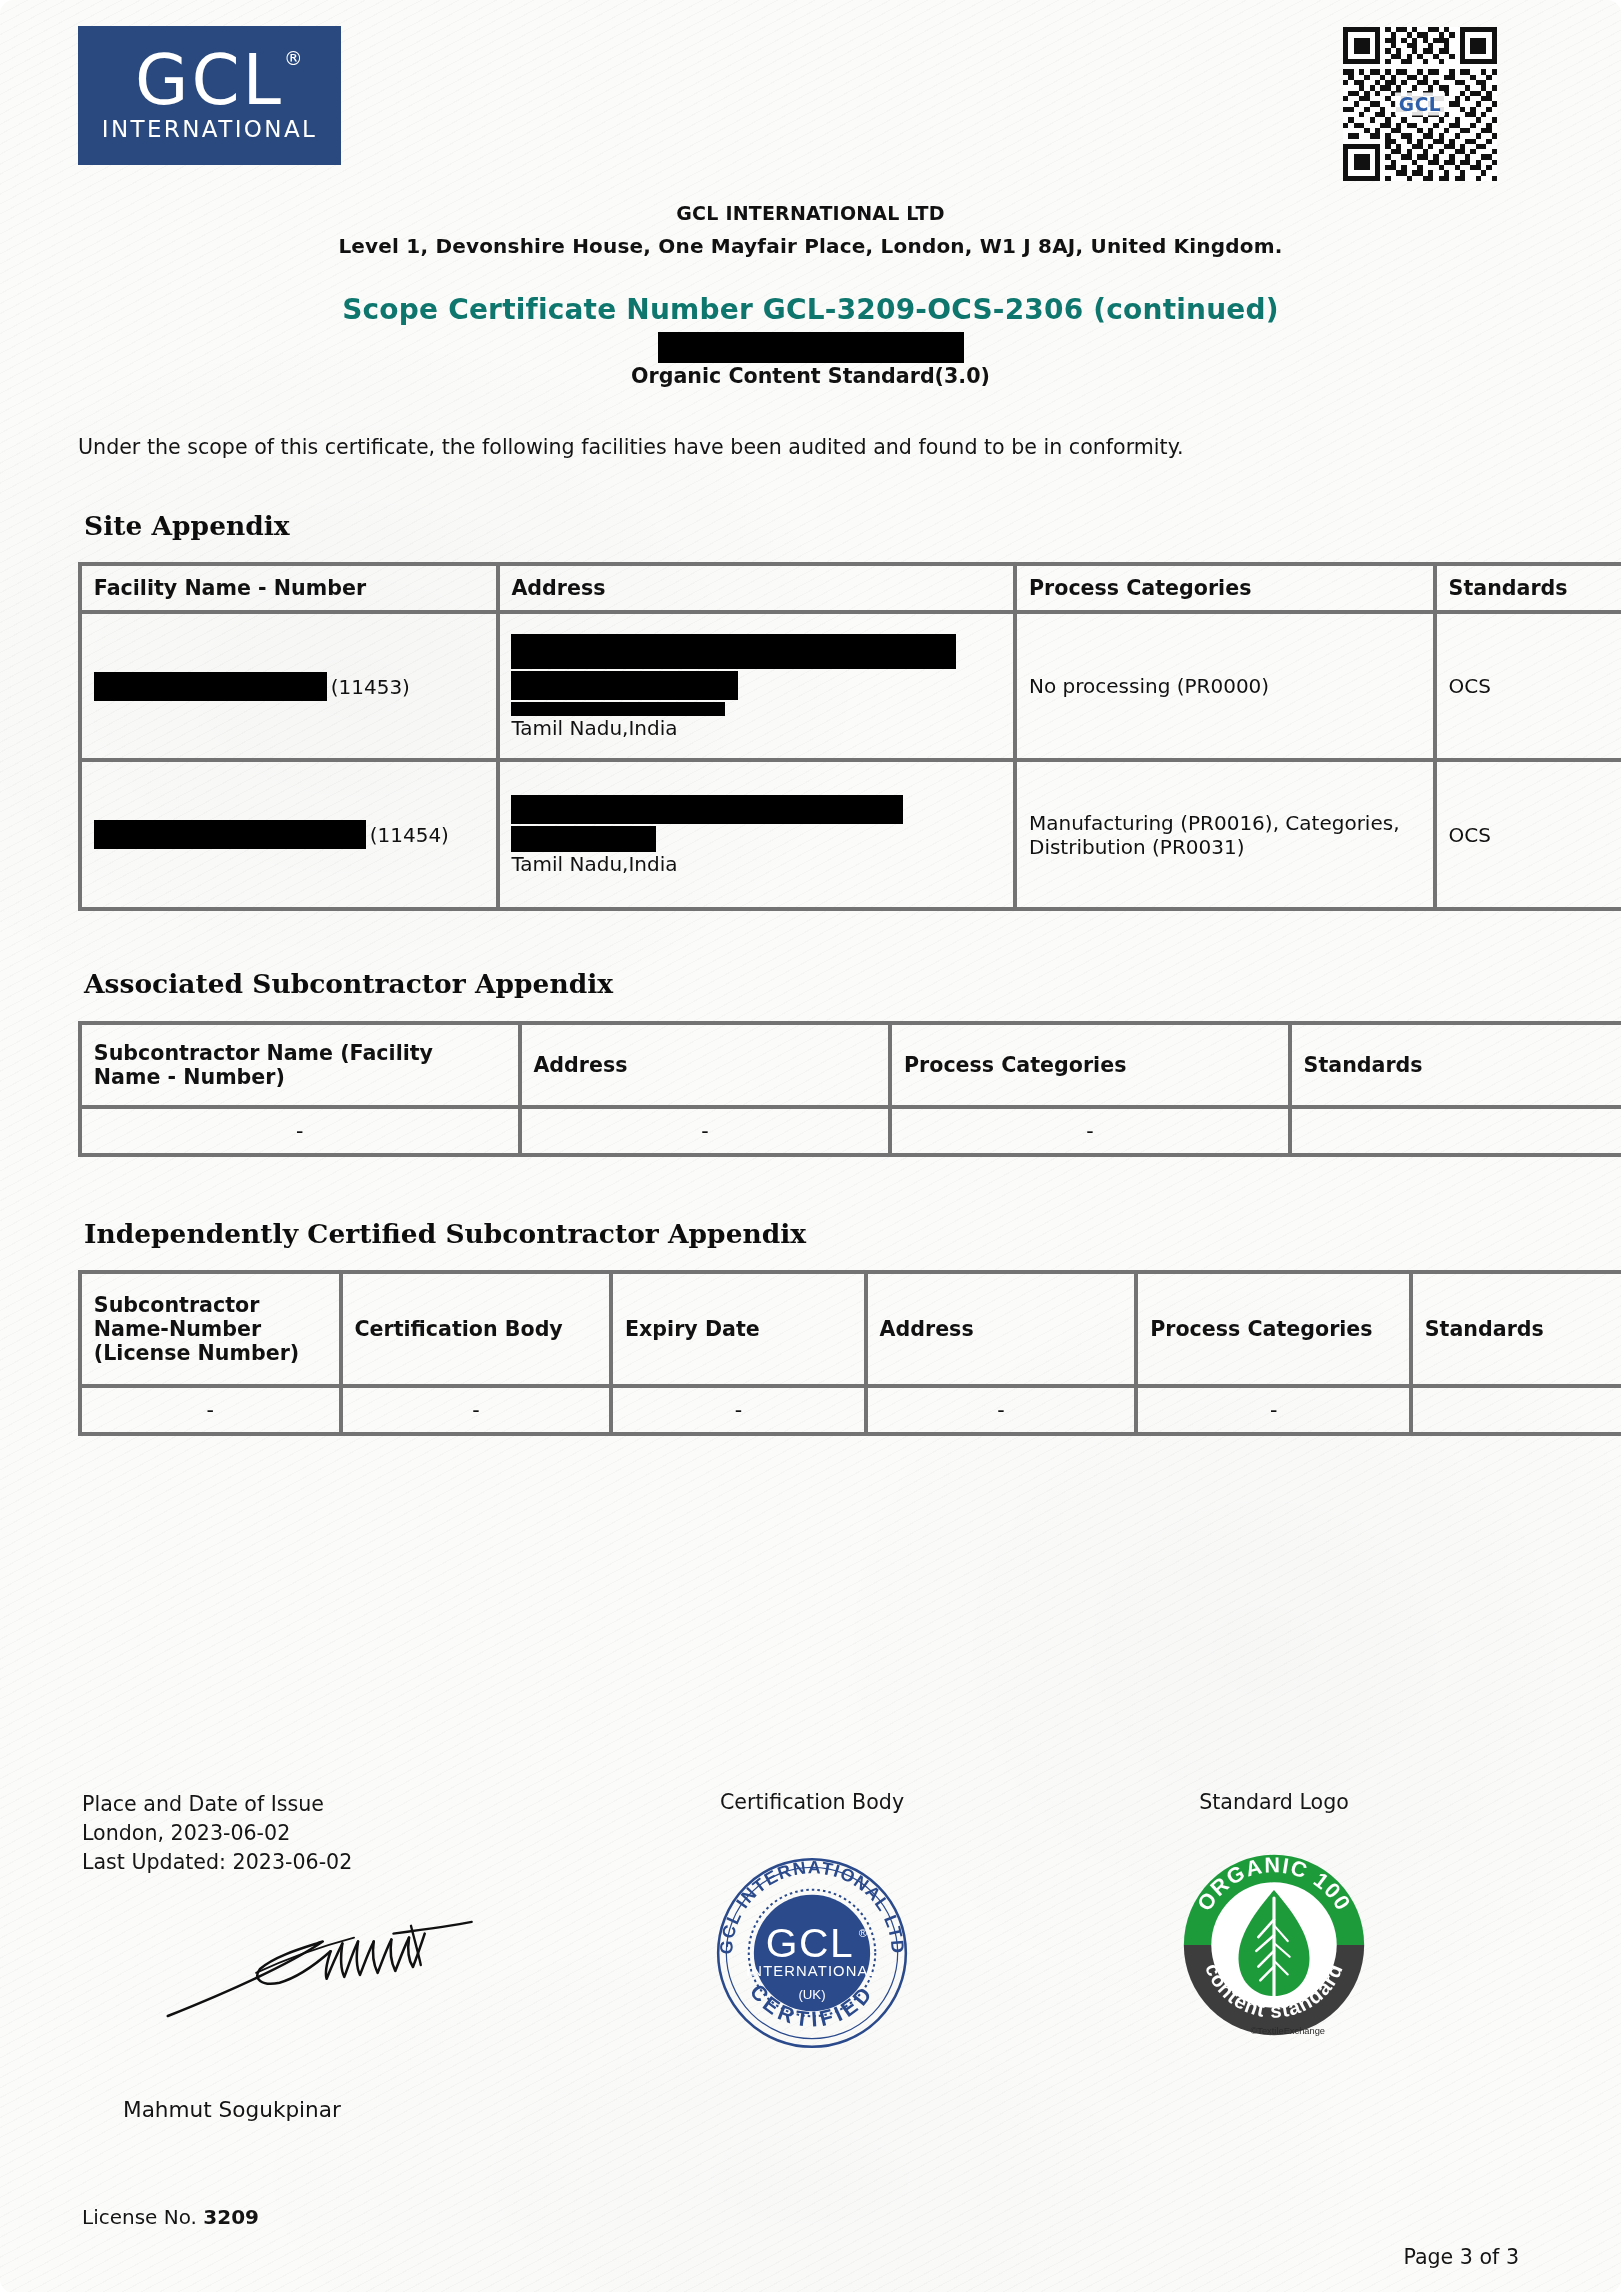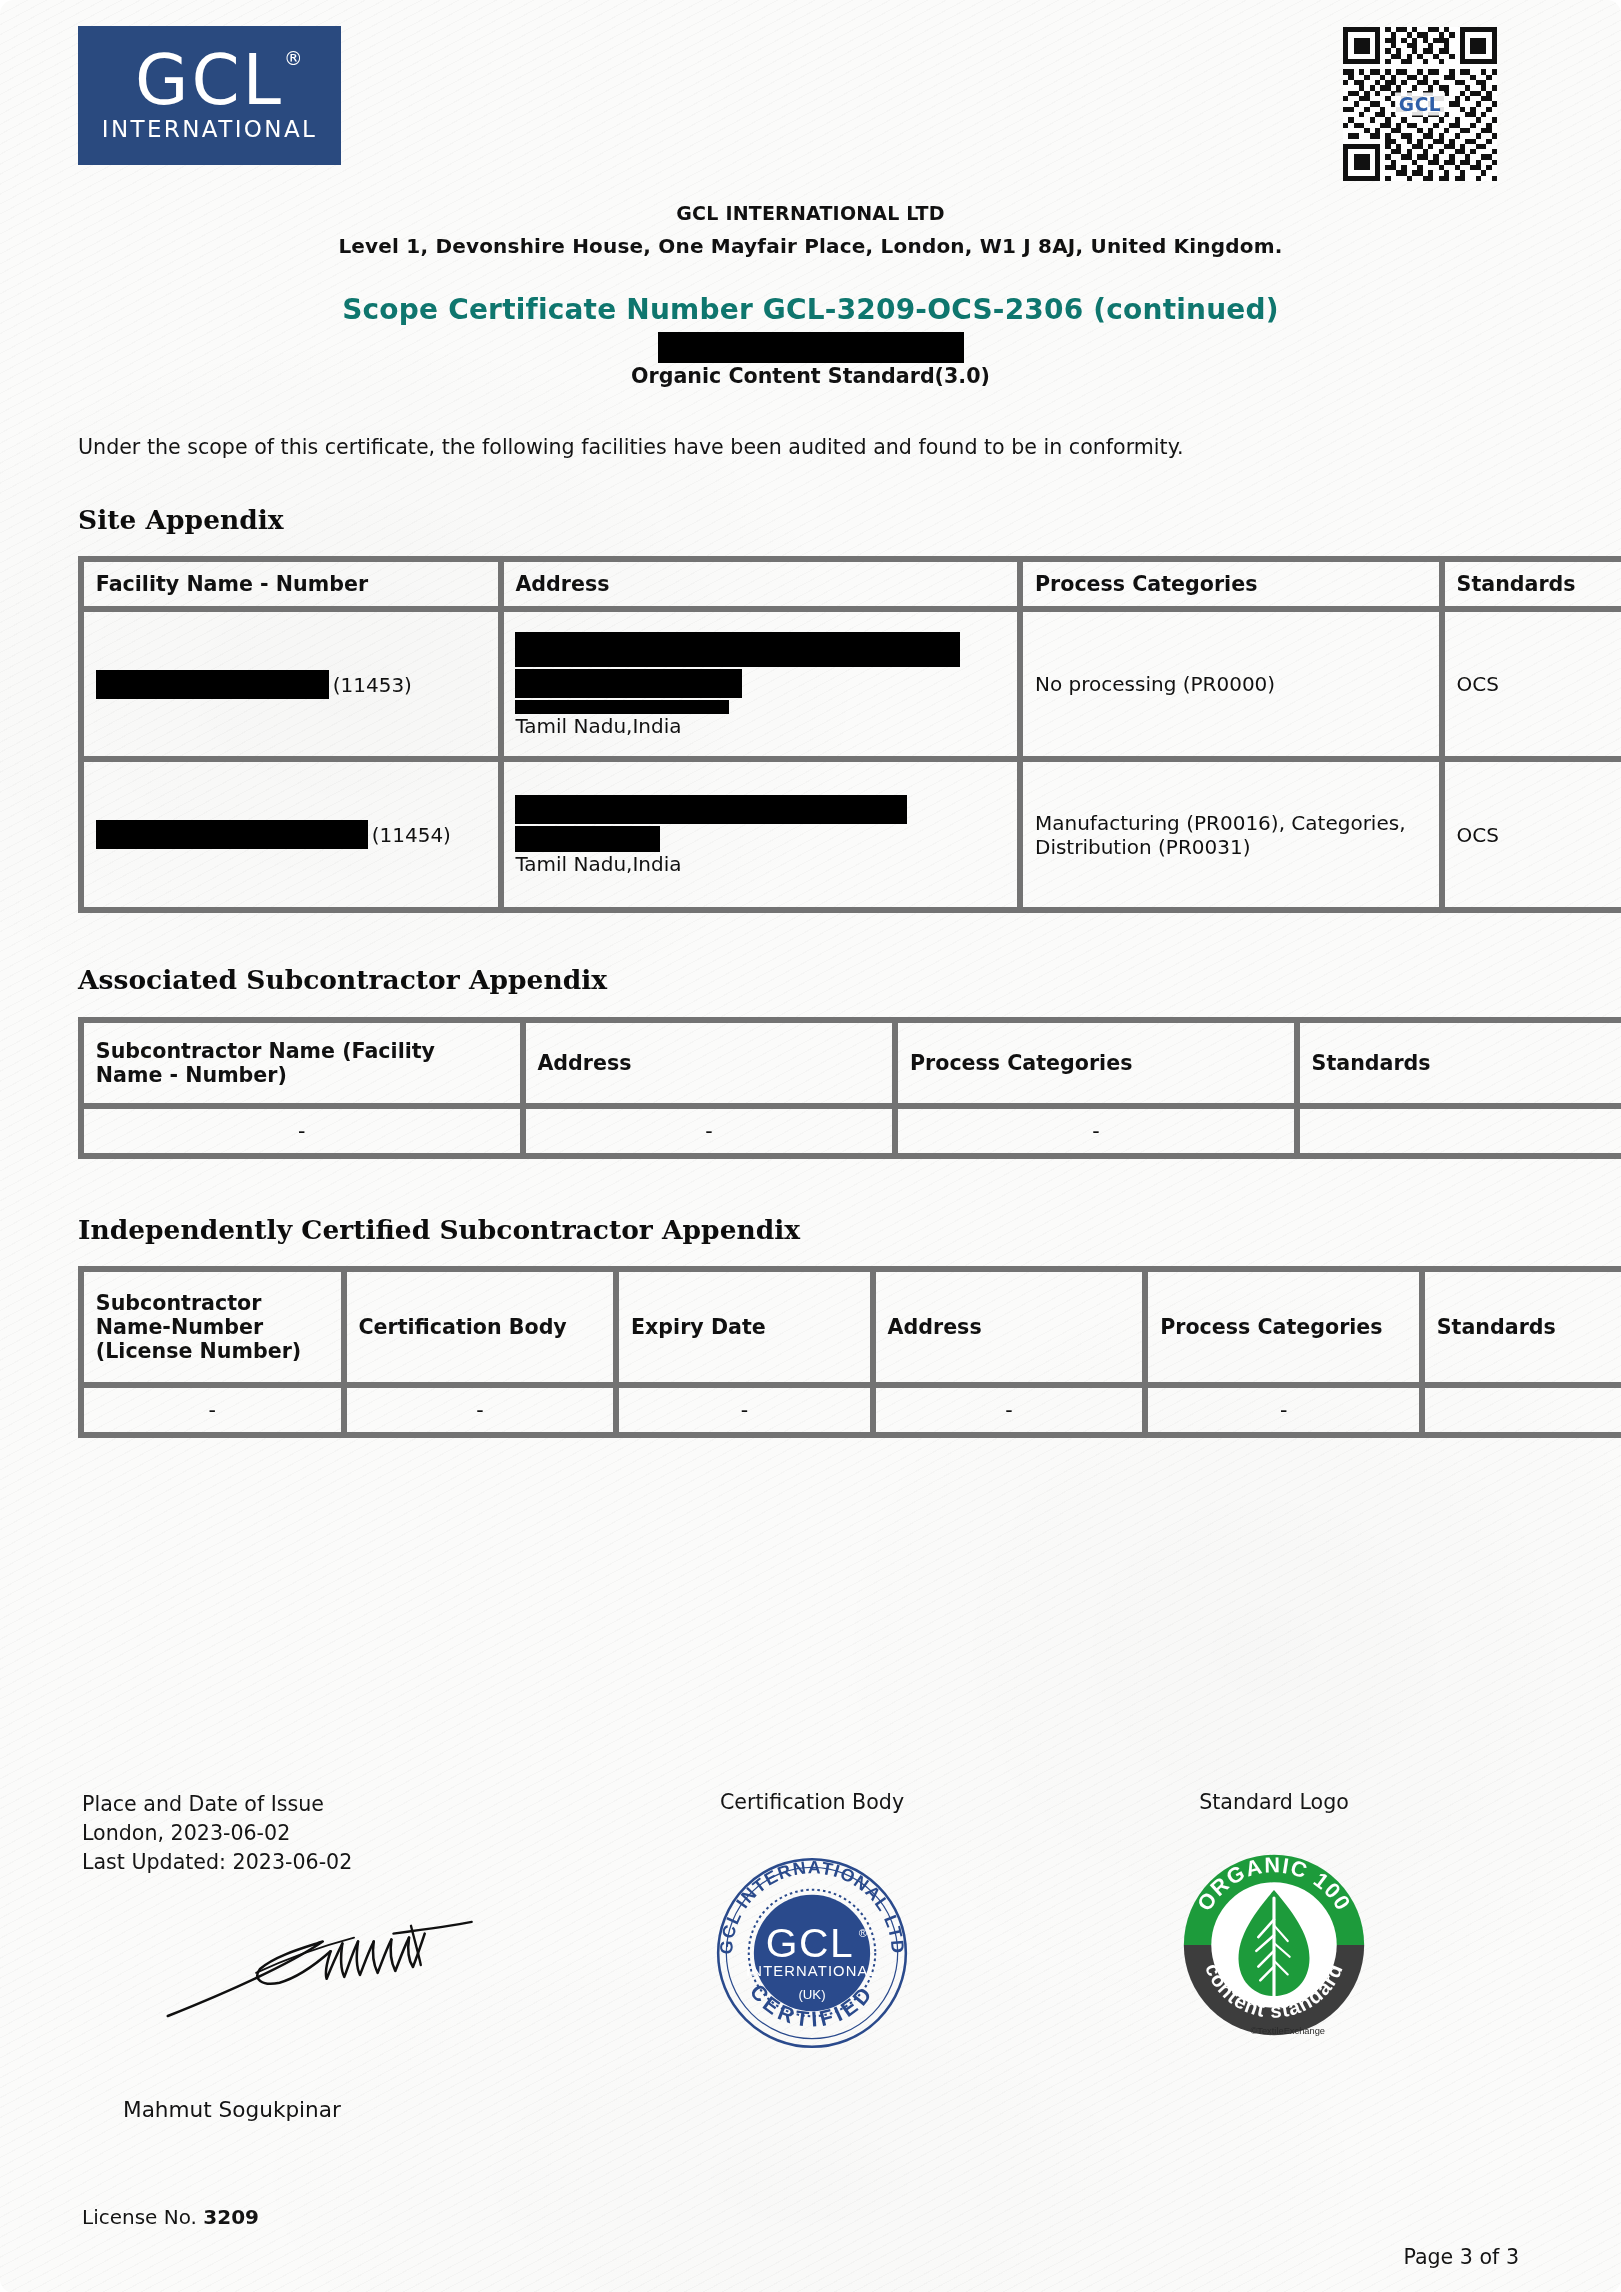--- a/index.html
+++ b/index.html
@@ -145,39 +145,39 @@
     margin: 0;
     padding: 47px 0 0 78px;
   }
 
   
   .section-heading {
     font-family: "DejaVu Serif", serif;
     font-size: 26.5px;
     font-weight: bold;
     color: #0d0d0d;
-    margin: 0;
+    margin: 6px;
     padding-left: 78px;
   }
   .sh-site { padding-top: 45px; }
   .sh-assoc { padding-top: 51px; }
   .sh-indep { padding-top: 55px; }
 
   
   table.appendix {
     border-collapse: collapse;
     table-layout: fixed;
     margin-left: 78px;
     margin-top: 21.6px;
     width: 1465px;
     background: transparent;
   }
   table.appendix th,
   table.appendix td {
-    border: 6px solid #737373;
+    border: 4px solid #737373;
     padding: 9.8px 11.8px;
     text-align: left;
     vertical-align: middle;
     font-size: 20px;
     color: #111;
     background: transparent;
     margin-left: 8px;
   }
   table.appendix th {
     font-weight: bold;

